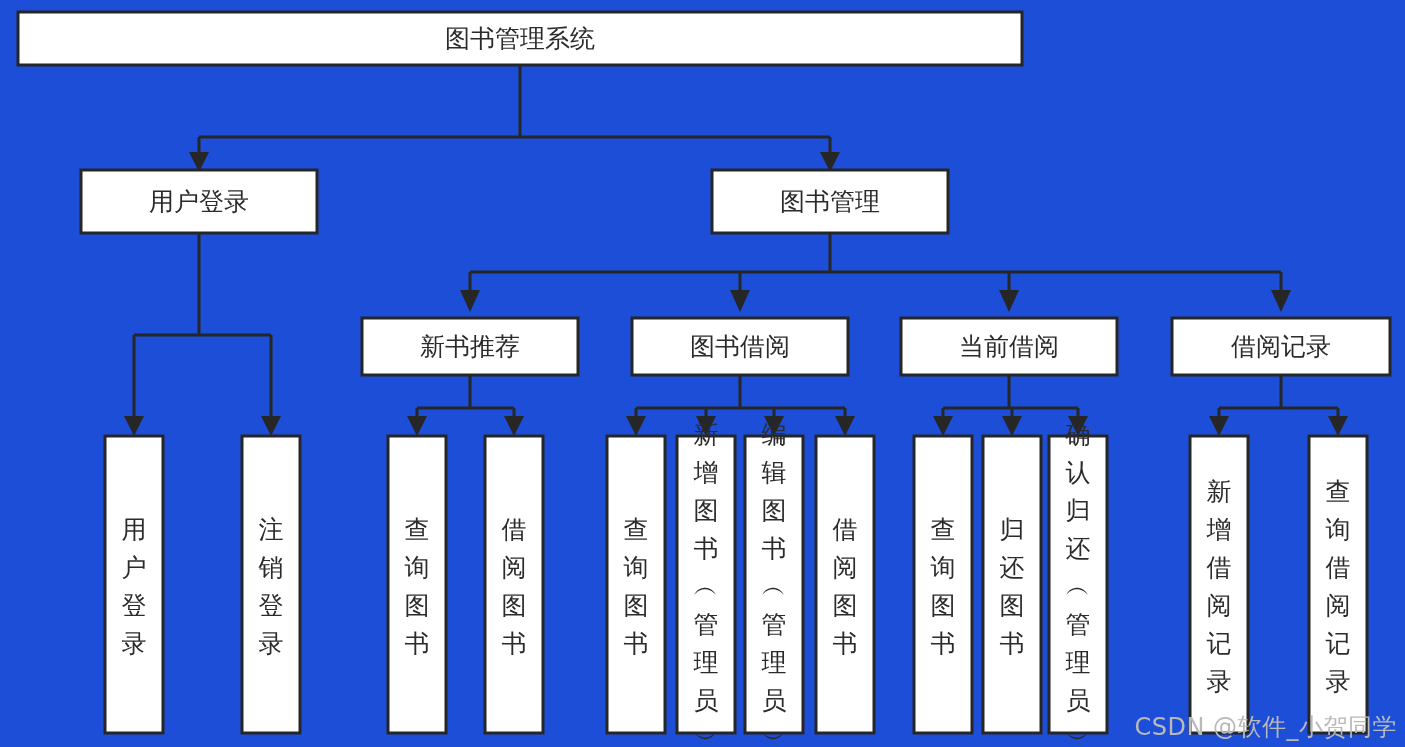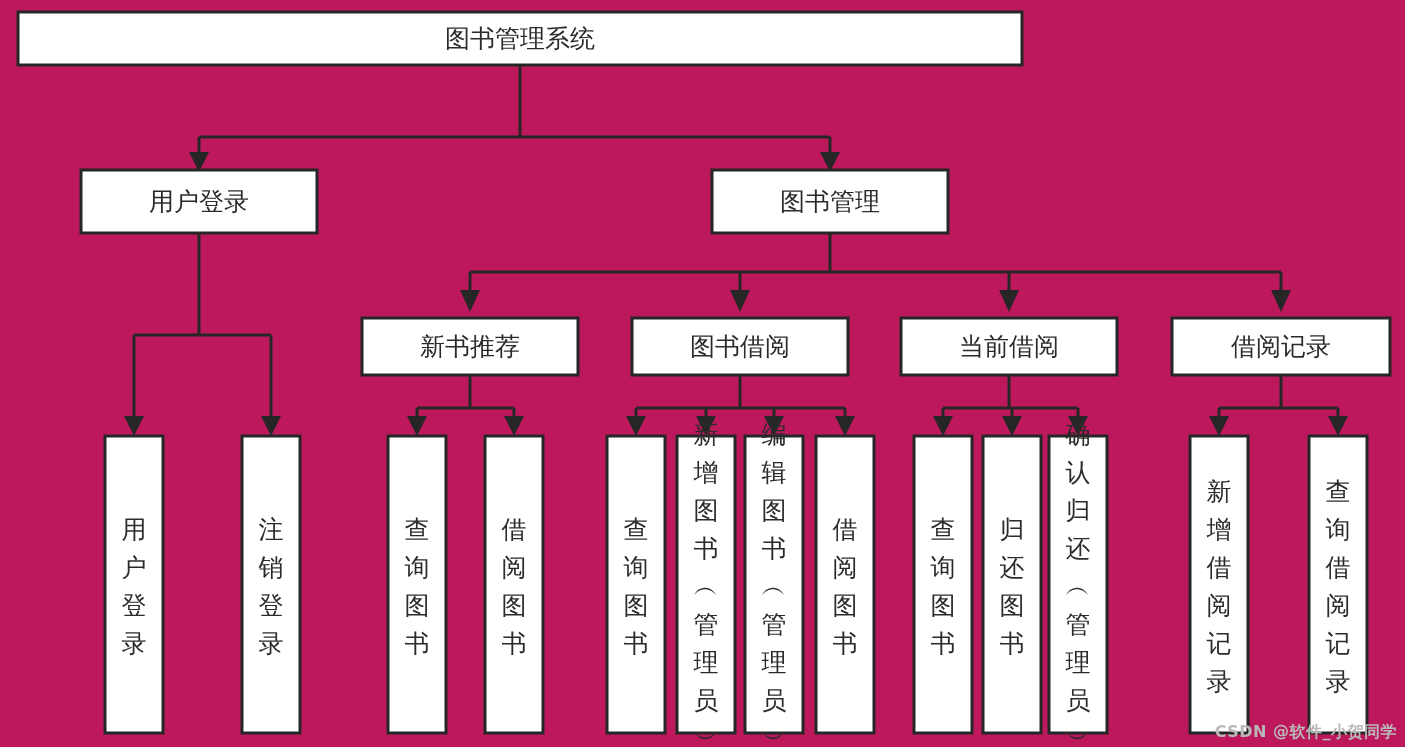--- a/index.html
+++ b/index.html
@@ -1,37 +1,37 @@
 <!DOCTYPE html>
 <html><head>
 <meta charset="utf-8">
 <style>
   html,body{margin:0;padding:0;background:#ffffff;}
   body{
     font-family:"DejaVu Sans","Liberation Sans",sans-serif;
     width:1405px;height:747px;overflow:hidden;position:relative;
   }
-  #diagram-root{position:relative;width:1405px;height:747px;background:#be185d;}
+  #diagram-root{position:relative;width:1405px;height:747px;background:#1d4ed8;}
   svg#flowchart{position:absolute;left:0;top:0;width:1405px;height:747px;display:block;}
   .node-box{fill:#ffffff;stroke:#262626;stroke-width:3;}
   .edge{stroke:#262626;stroke-width:3;fill:none;stroke-linecap:butt;}
   .arrow-head{fill:#262626;stroke:none;}
   .node-label{
     fill:#2b2b2b;font-family:"DejaVu Sans","Liberation Sans",sans-serif;
     font-size:25px;text-anchor:middle;dominant-baseline:middle;
   }
   .leaf-label{
     fill:#2b2b2b;font-family:"DejaVu Sans","Liberation Sans",sans-serif;
     font-size:25px;text-anchor:middle;
   }
   .watermark{
     position:absolute;right:8px;bottom:4px;
-    color:#b9b9b9;font-size:16px;letter-spacing:.5px;
+    color:#b9b9b9;font-size:24px;letter-spacing:.5px;
     font-family:"DejaVu Sans","Liberation Sans",sans-serif;
-    white-space:nowrap;user-select:none;font-weight:bold;
+    white-space:nowrap;user-select:none;
   }
 </style>
 </head>
 <body>
 
 <div id="diagram-root">
 
   <svg id="flowchart" viewBox="0 0 1405 747">
 
     <g>

